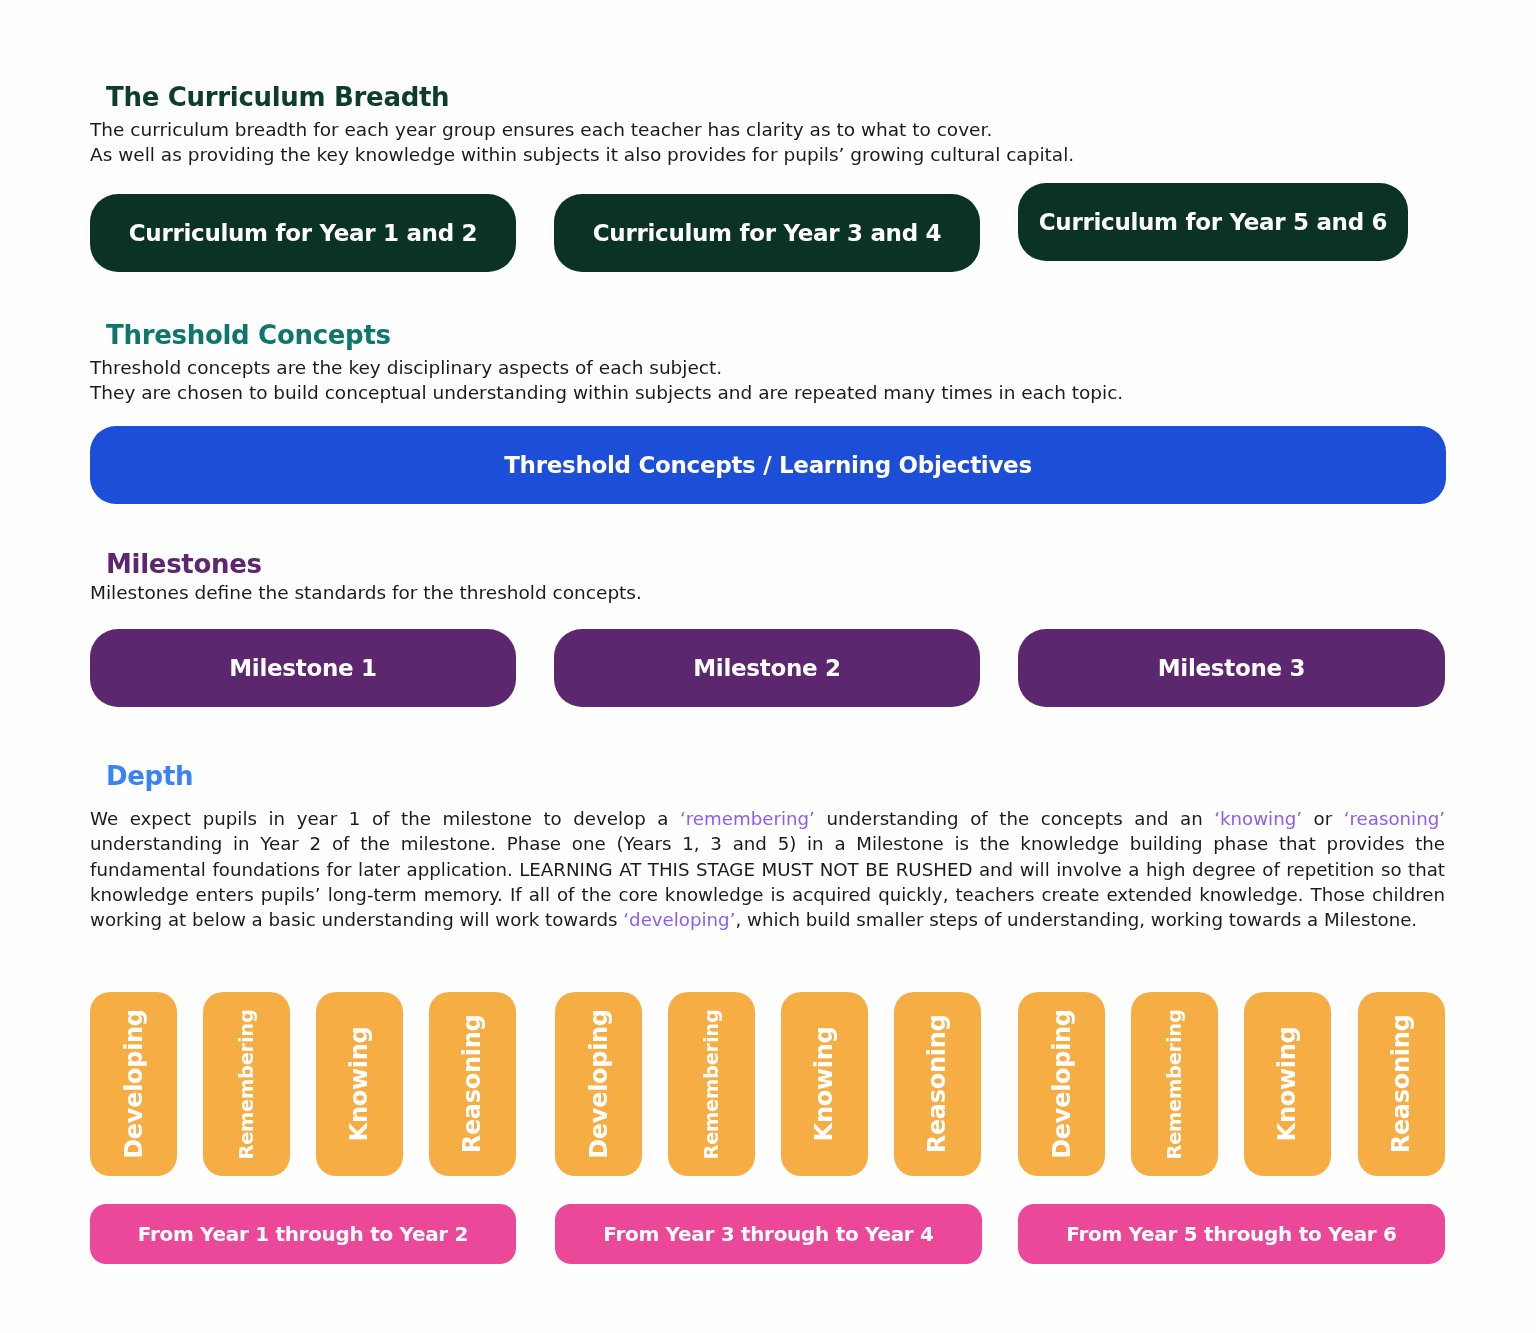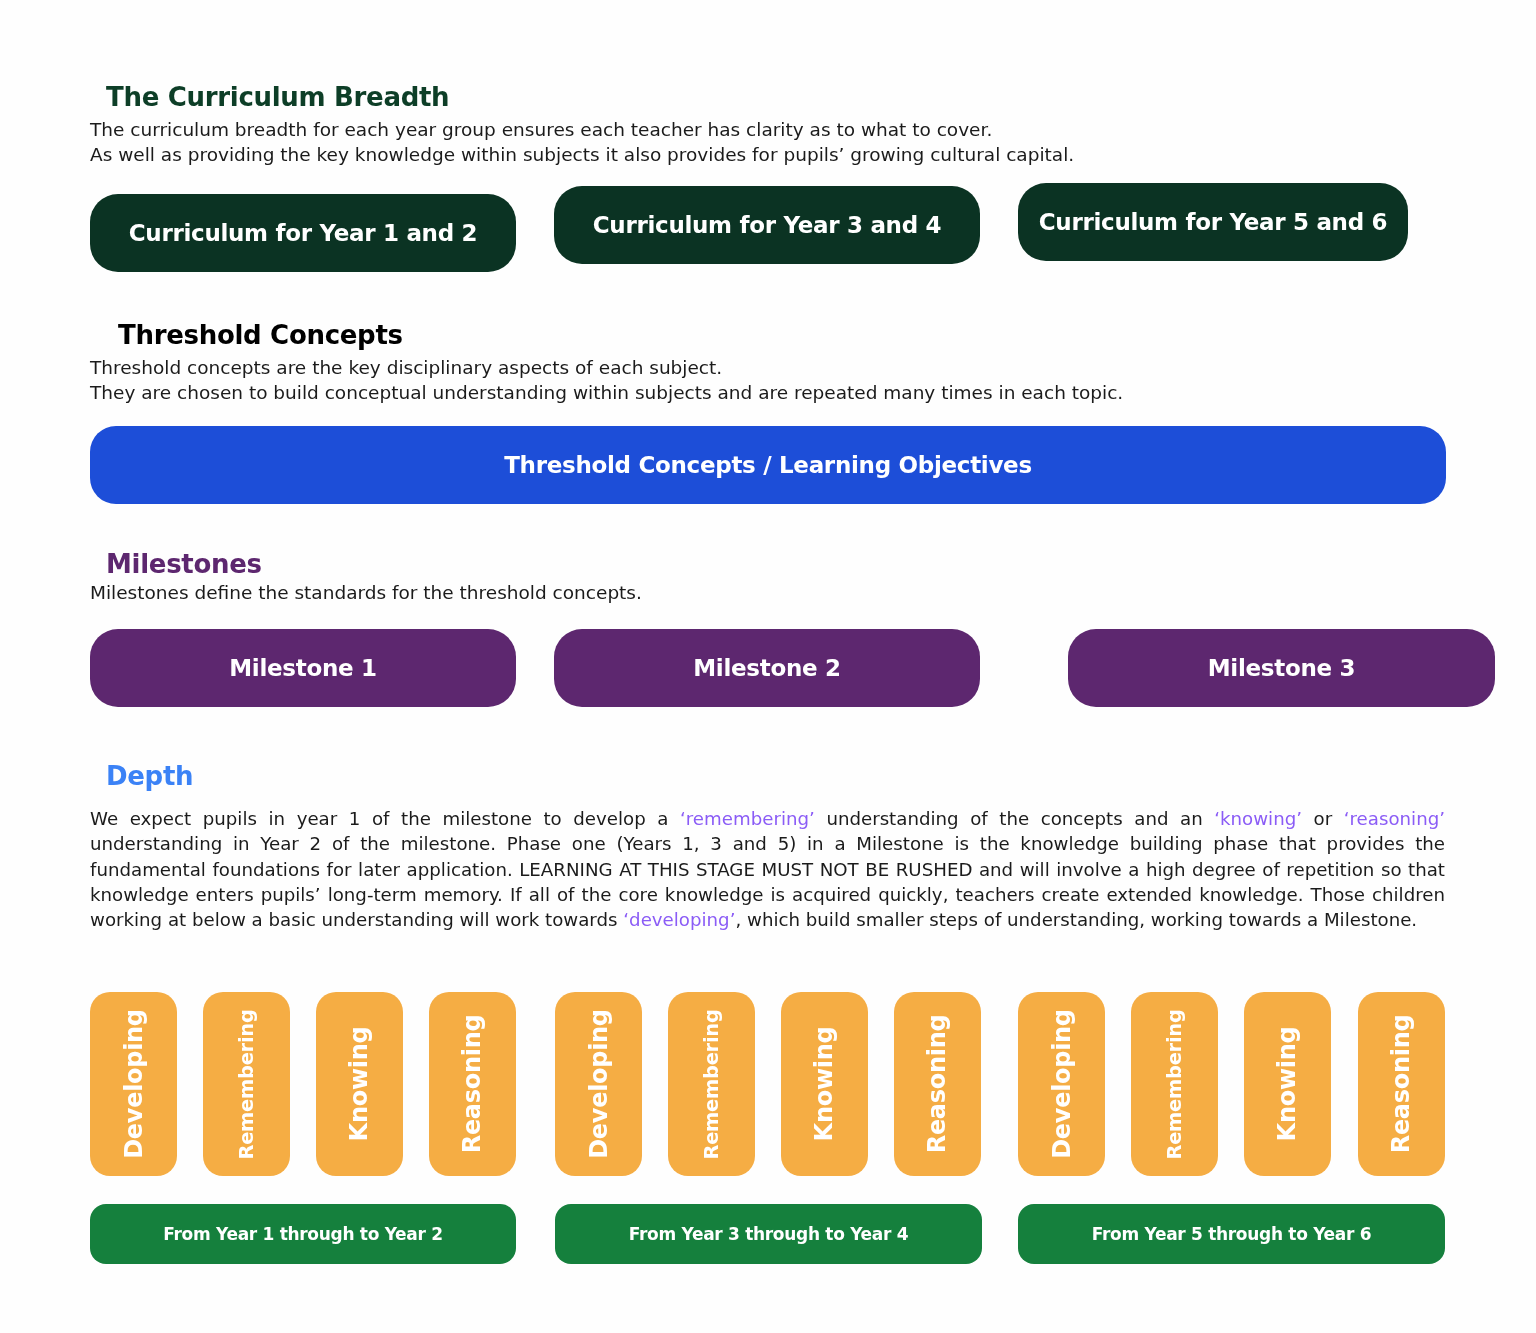--- a/index.html
+++ b/index.html
@@ -34,21 +34,21 @@
     font-weight: bold;
     font-size: 23px;
     letter-spacing: -0.3px;
     border-radius: 28px;
     cursor: pointer;
     box-sizing: border-box;
   }
   .btn-dark { background: #0b3323; }
   .btn-threshold { background: #1d4ed8; border-radius: 26px; align-items: center; }
   .btn-purple { background: #5d276f; }
-  .btn-range { background: #15803d; border-radius: 16px; font-size: 17px; }
+  .btn-range { background: #ec4899; border-radius: 16px; font-size: 20px; }
   .depth-col {
     position: absolute;
     width: 87px; height: 184px;
     background: #f5ad44;
     border-radius: 20px;
     display: flex; align-items: center; justify-content: center;
     overflow: hidden;
   }
   .depth-col span {
     transform: rotate(-90deg);
@@ -72,45 +72,45 @@
 </head>
 <body>
 
 <h2 class="h2 abs" style="left:90px; top:66px; color:#0d3e27;">The Curriculum Breadth</h2>
 <p class="para abs" style="left:90px; top:117px;">The curriculum breadth for each year group ensures each teacher has clarity as to what to cover.</p>
 <p class="para abs" style="left:90px; top:142px;">As well as providing the key knowledge within subjects it also provides for pupils’ growing cultural capital.</p>
 
 <div class="btn btn-dark" style="left:90px; top:194px; width:426px; height:78px;">
     <span>Curriculum for Year 1 and 2</span>
   </div>
-<div class="btn btn-dark" style="left:554px; top:186px; width:426px; height:78px;text-align:center;">
+<div class="btn btn-dark" style="left:554px; top:194px; width:426px; height:78px;text-align:center;">
     <span>Curriculum for Year 3 and 4</span>
   </div>
 <div class="btn btn-dark" style="left:1018px; top:183px; width:390px; height:78px;">
     <span>Curriculum for Year 5 and 6</span>
   </div>
 
-<h2 class="h2 abs" style="left:102px; top:304px; color:#000000;">Threshold Concepts</h2>
+<h2 class="h2 abs" style="left:90px; top:304px; color:#0f766e;">Threshold Concepts</h2>
 <p class="para abs" style="left:90px; top:355px;">Threshold concepts are the key disciplinary aspects of each subject.</p>
 <p class="para abs" style="left:90px; top:380px;">They are chosen to build conceptual understanding within subjects and are repeated many times in each topic.</p>
 
 <div class="btn btn-threshold" style="left:90px; top:426px; width:1356px; height:78px;">
     <span>Threshold Concepts / Learning Objectives</span>
   </div>
 
 <h2 class="h2 abs" style="left:90px; top:533px; color:#5d276f;">Milestones</h2>
 <p class="para abs" style="left:90px; top:580px;">Milestones define the standards for the threshold concepts.</p>
 
 <div class="btn btn-purple" style="left:90px; top:629px; width:426px; height:78px;">
     <span>Milestone 1</span>
   </div>
 <div class="btn btn-purple" style="left:554px; top:629px; width:426px; height:78px;">
     <span>Milestone 2</span>
   </div>
-<div class="btn btn-purple" style="left:1068px; top:629px; width:427px; height:78px;">
+<div class="btn btn-purple" style="left:1018px; top:629px; width:427px; height:78px;">
     <span>Milestone 3</span>
   </div>
 
 <h2 class="h2 abs" style="left:90px; top:745px; color:#3b82f6;">Depth</h2>
 
 <div id="depth-text"><span>We expect pupils in year 1 of the milestone to develop a </span><b>‘remembering’</b><span> understanding of the concepts and an </span><b>‘knowing’</b><span> or </span><b>‘reasoning’</b><span> understanding in Year 2 of the milestone.  Phase one (Years 1, 3 and 5) in a Milestone is the knowledge building phase that provides the fundamental foundations for later application. LEARNING AT THIS STAGE MUST NOT BE RUSHED and will involve a high degree of repetition so that knowledge enters pupils’ long-term memory. If all of the core knowledge is acquired quickly, teachers create extended knowledge.  Those children working at below a basic understanding will work towards </span><b>‘developing’</b><span>, which build smaller steps of understanding, working towards a Milestone.</span></div>
 
 <div class="depth-col" style="left:90px; top:992px;">
     <span>Developing</span>
   </div>

